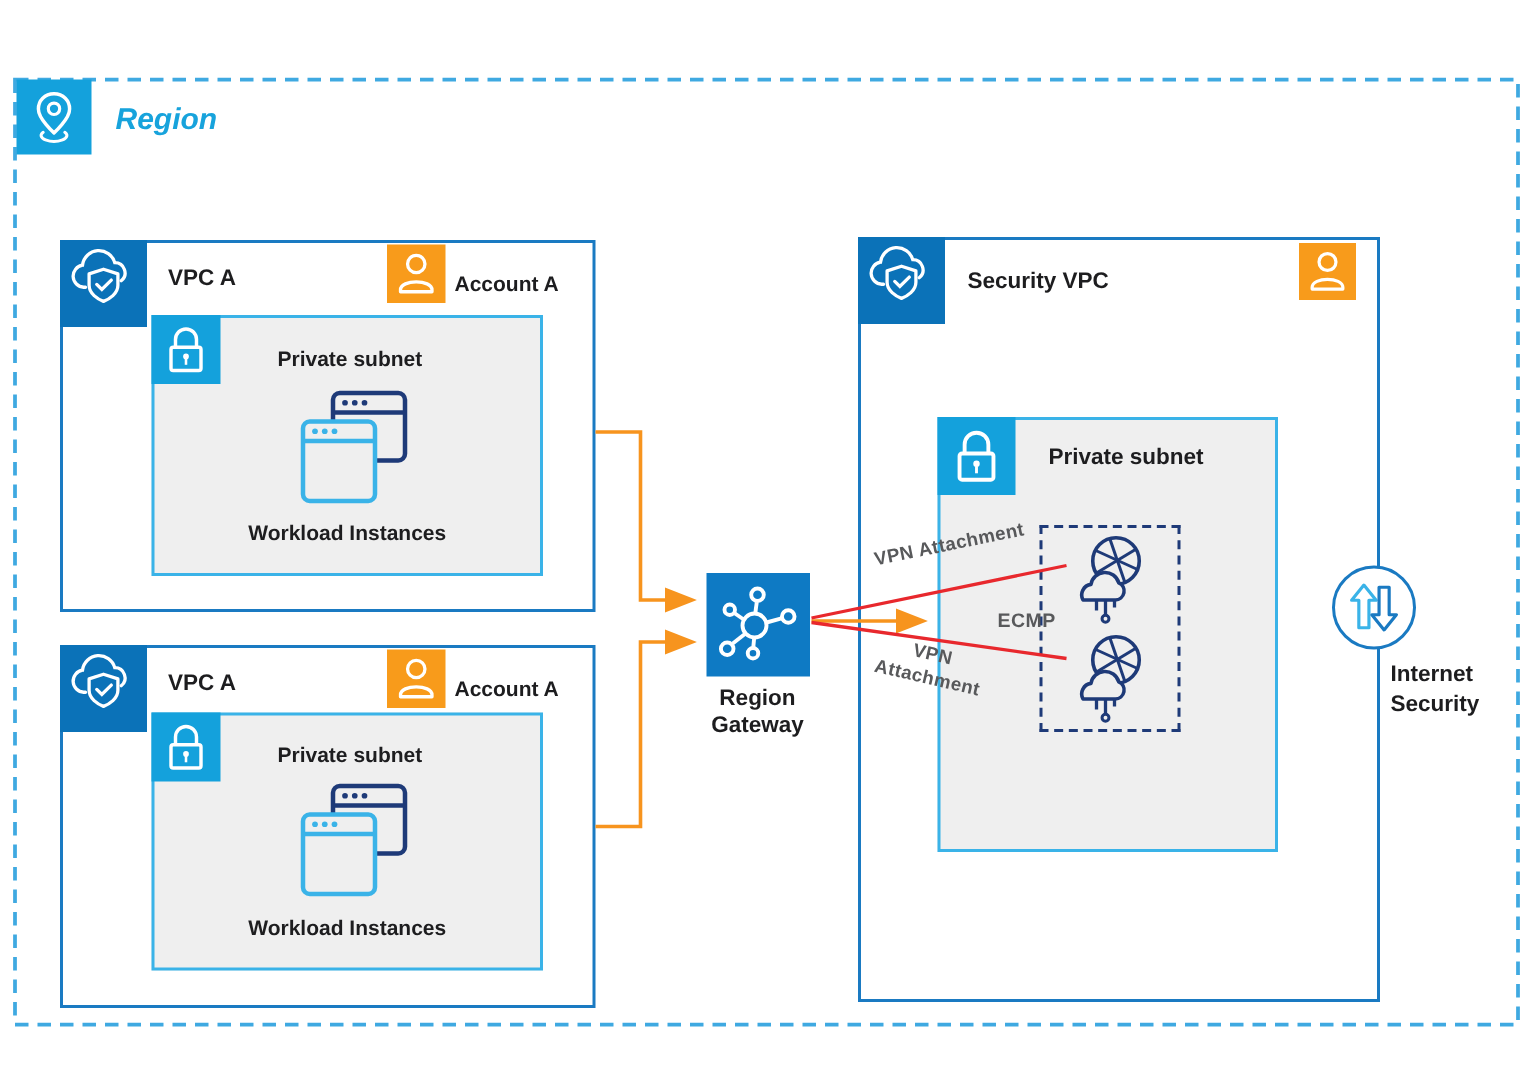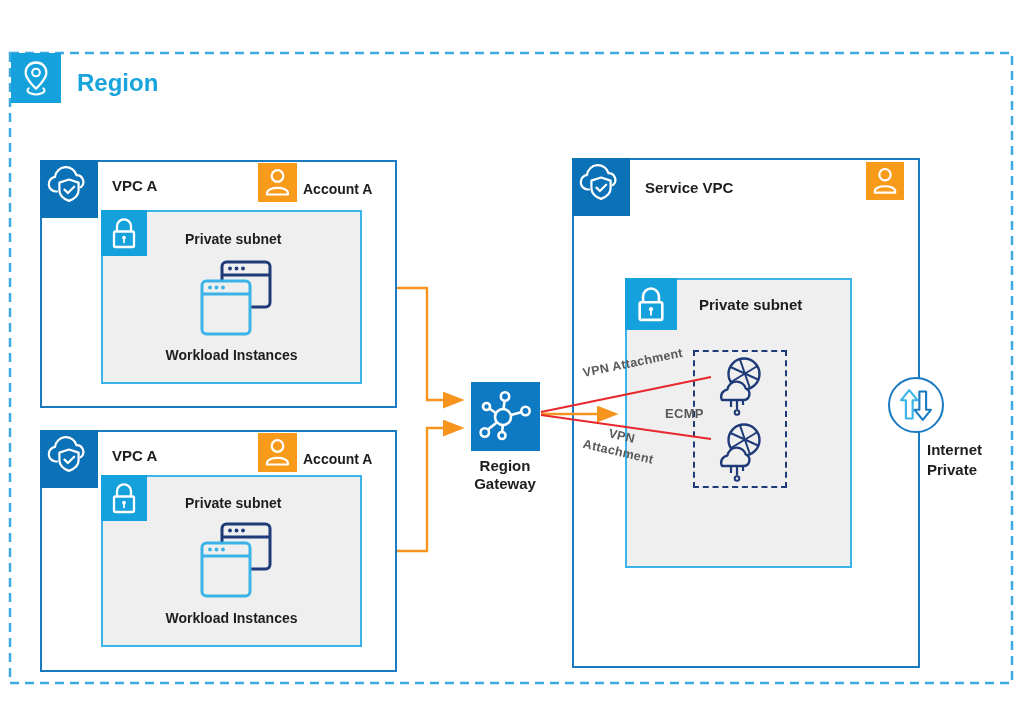--- a/index.html
+++ b/index.html
@@ -17,21 +17,21 @@
   .underlay,.overlay{position:absolute;left:0;top:0;pointer-events:none;}
   .underlay{z-index:0;} .overlay{z-index:5;}
   .box{position:absolute;background:#fff;border:2px solid var(--blue-med);z-index:1;box-sizing:border-box;}
   .subnet{position:absolute;background:var(--gray-bg);border:2px solid var(--blue-sky);z-index:1;box-sizing:border-box;}
   .icon-sq{position:absolute;z-index:3;display:flex;align-items:center;justify-content:center;box-sizing:border-box;}
   .lbl{position:absolute;z-index:4;font-weight:700;color:var(--text);}
   .t15{font-size:15px;} .t14{font-size:14px;}
   .graylbl{position:absolute;z-index:6;font-weight:700;color:var(--gray-text);font-size:12.5px;letter-spacing:.3px;}
   .center{text-align:center;}
   .dashed-fw{position:absolute;border:2px dashed var(--navy);z-index:2;box-sizing:border-box;}
-  .region-title{position:absolute;z-index:4;font-size:24px;font-weight:700;color:var(--region-label);}
+  .region-title{position:absolute;z-index:4;font-size:20px;font-weight:700;color:var(--region-label);font-style:italic;}
   .igw-circle{position:absolute;width:56px;height:56px;border-radius:50%;background:#fff;
               border:2.5px solid var(--blue-med);z-index:3;box-sizing:border-box;
               display:flex;align-items:center;justify-content:center;}
 </style>
 </head>
 <body>
 
 <div id="canvas">
 
   <svg class="underlay" width="1024" height="724">
@@ -153,21 +153,21 @@
   <div class="lbl t15 center" style="left:455px;top:457px;width:100px;line-height:18px;">Region Gateway</div>
 
   <div class="box" style="left:572px;top:158px;width:348px;height:510px;"></div>
   <div class="icon-sq" style="left:572px;top:158px;width:58px;height:58px;background:var(--blue-dark);">
     <svg width="58" height="58" viewBox="0 0 58 58">
       <path d="M17 31.5 h-1.2 a7.4 7.4 0 0 1 -0.8 -14.7 a11 11 0 0 1 21.5 -1.7 a6.8 6.8 0 0 1 4.3 12.1" fill="none" stroke="#fff" stroke-width="2.2" stroke-linecap="round"></path>
       <path d="M29 19.5 l9.6 3.1 v7.6 c0 5.6 -5.7 9.2 -9.6 10.7 c-3.9 -1.5 -9.6 -5.1 -9.6 -10.7 v-7.6 Z" fill="var(--blue-dark)" stroke="#fff" stroke-width="2.2" stroke-linejoin="round"></path>
       <path d="M24.5 29.6 l3.4 3.4 l6.3 -6.3" fill="none" stroke="#fff" stroke-width="2.2" stroke-linecap="round"></path>
     </svg>
   </div>
-  <div class="lbl t15" style="left:645px;top:179px;">Service VPC</div>
+  <div class="lbl t15" style="left:645px;top:179px;">Security VPC</div>
   <div class="icon-sq" style="left:866px;top:162px;width:38px;height:38px;background:var(--orange);">
     <svg width="38" height="38" viewBox="0 0 39 39">
       <circle cx="19.5" cy="13" r="5.8" fill="none" stroke="#fff" stroke-width="2.2"></circle>
       <path d="M9 31.5 v-1.2 c0 -7.2 21 -7.2 21 0 v1.2 Z" fill="none" stroke="#fff" stroke-width="2.2" stroke-linejoin="round"></path>
     </svg>
   </div>
 
   <div class="subnet" style="left:625px;top:278px;width:227px;height:290px;"></div>
   <div class="icon-sq" style="left:625px;top:278px;width:52px;height:52px;background:var(--blue-light);">
     <svg width="52" height="52" viewBox="0 0 46 46">
@@ -207,21 +207,21 @@
       <circle cx="29" cy="58.5" r="2.3" fill="none" stroke="var(--navy)" stroke-width="2"></circle>
     </svg>
   </div>
 
   <div class="igw-circle" style="left:888px;top:377px;">
     <svg width="54" height="54" viewBox="0 0 54 54">
       <path d="M16.5 41 V22 H11.5 L20 11.5 L28.5 22 H23.5 V41 Z" fill="none" stroke="var(--blue-sky)" stroke-width="2.2" stroke-linejoin="round"></path>
       <path d="M30.5 13 V32 H25.5 L34 42.5 L42.5 32 H37.5 V13 Z" fill="none" stroke="var(--blue-med)" stroke-width="2.2" stroke-linejoin="round"></path>
     </svg>
   </div>
-  <div class="lbl t15" style="left:927px;top:440px;width:85px;line-height:20px;">Internet Private</div>
+  <div class="lbl t15" style="left:927px;top:440px;width:85px;line-height:20px;">Internet Security</div>
 
   <svg class="overlay" width="1024" height="724">
     <defs>
       <marker id="oarrow" markerWidth="10" markerHeight="8" refX="7.5" refY="3.5" orient="auto">
         <polygon points="0 0, 9 3.5, 0 7" fill="var(--orange-line)"></polygon>
       </marker>
     </defs>
     <path d="M397 288 H427 V400 H461" fill="none" stroke="var(--orange-line)" stroke-width="2.4" marker-end="url(#oarrow)"></path>
     <path d="M397 551 H427 V428 H461" fill="none" stroke="var(--orange-line)" stroke-width="2.4" marker-end="url(#oarrow)"></path>
     <path d="M541 414 H615" fill="none" stroke="var(--orange-line)" stroke-width="2.4" marker-end="url(#oarrow)"></path>

